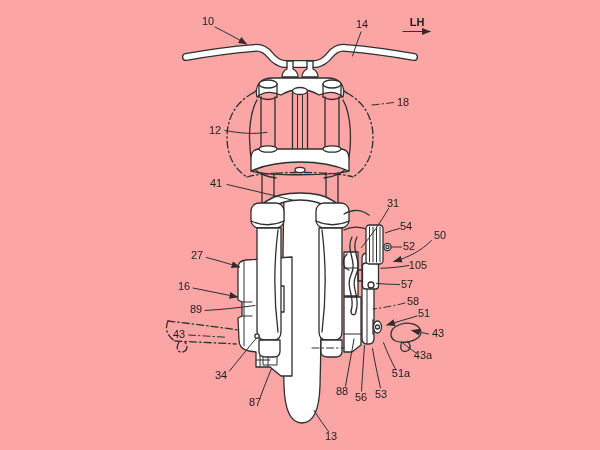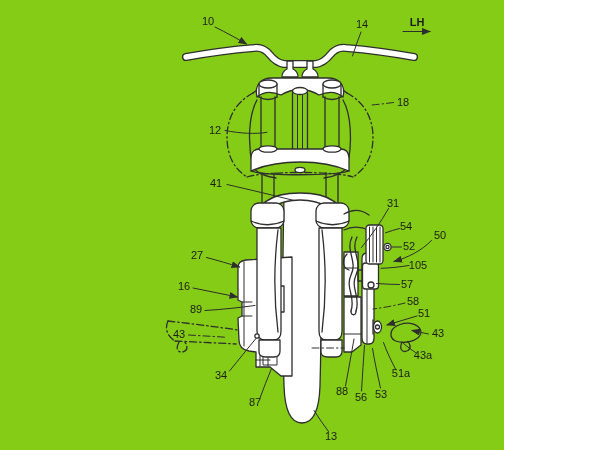--- a/index.html
+++ b/index.html
@@ -1,17 +1,17 @@
 <!DOCTYPE html>
 <html><head>
 <meta charset="utf-8">
 <style>
   html,body{margin:0;padding:0;background:#ffffff;}
   .canvas{
-    position:relative;width:504px;height:450px;background:#84cc16;overflow:hidden;
+    position:relative;width:600px;height:450px;background:#fca5a5;overflow:hidden;
     font-family:"Liberation Sans","DejaVu Sans",sans-serif;
   }
   svg{display:block;}
   .ln{fill:none;stroke:#2e2e2e;stroke-width:1.3;stroke-linecap:round;stroke-linejoin:round;}
   .wh{fill:#ffffff;}
   .thin{stroke-width:1;}
   .dd{stroke-dasharray:7 3 1.5 3;}
   .lead{fill:none;stroke:#2e2e2e;stroke-width:1;stroke-linecap:round;}
   .reftext{font-family:"Liberation Sans","DejaVu Sans",sans-serif;font-size:11px;fill:#1c1c1c;}
   .lhtext{font-family:"Liberation Sans","DejaVu Sans",sans-serif;font-size:11px;font-weight:bold;fill:#1c1c1c;}

